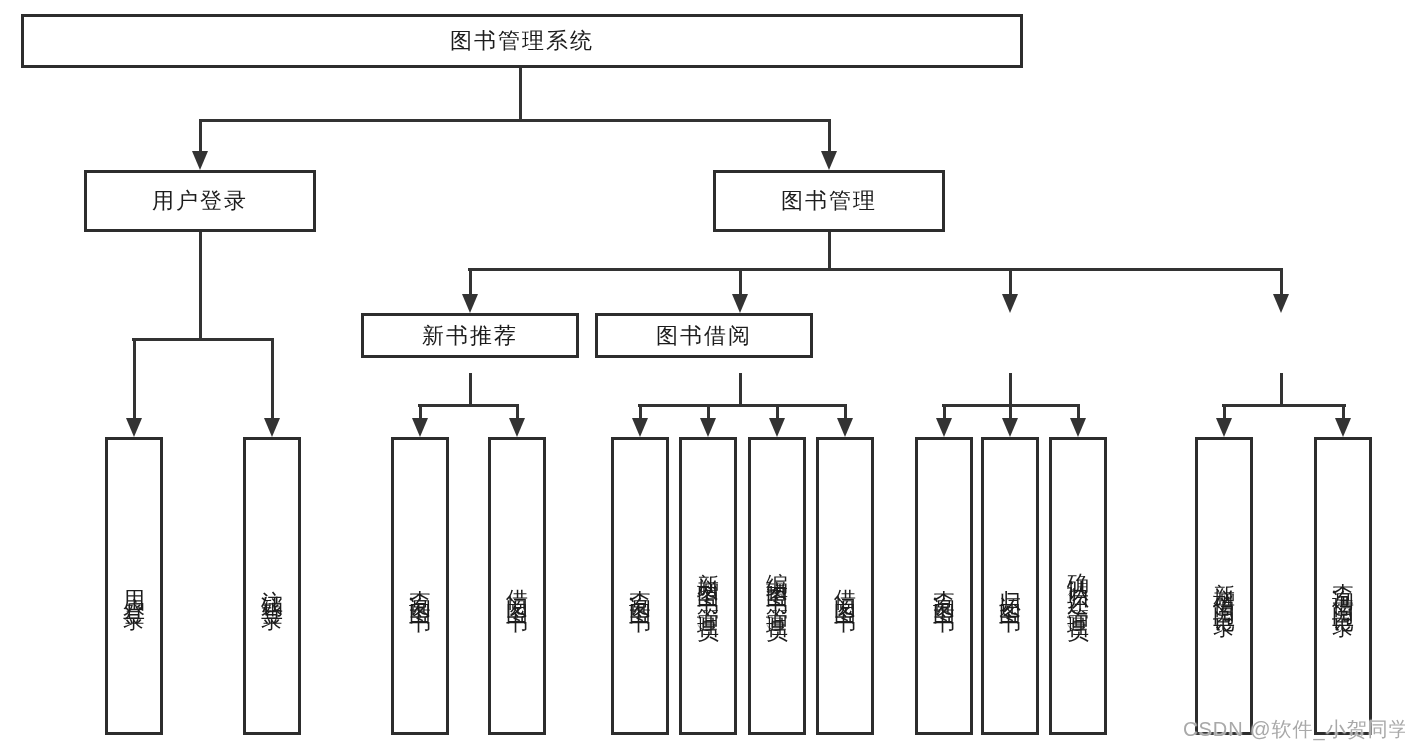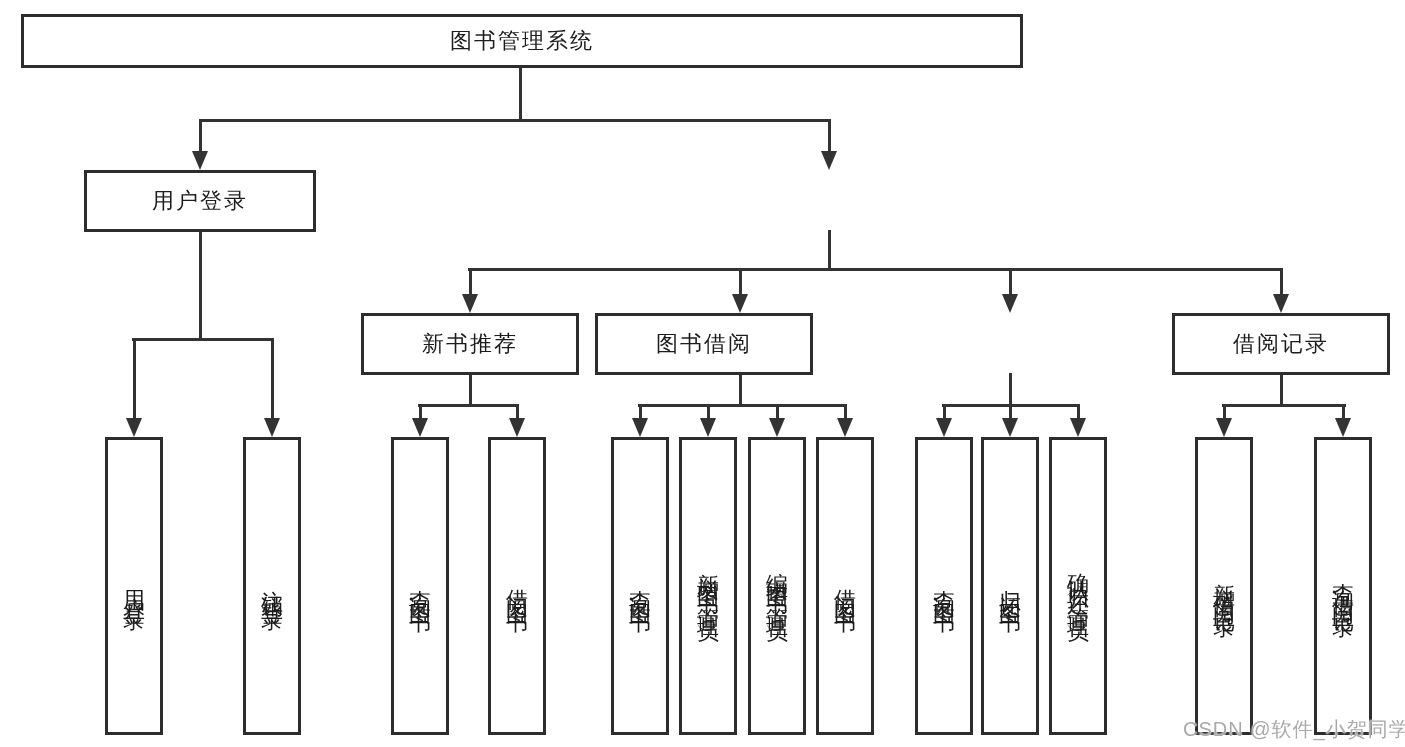--- a/index.html
+++ b/index.html
@@ -14,21 +14,21 @@
   
   .box {
     position:absolute; background:#ffffff; border:3px solid #2d2d2d;
     display:flex; align-items:center; justify-content:center;
     font-size:22px; letter-spacing:2px; color:#1c1c1c;
   }
   .root { left:21px;  top:14px;  width:1002px; height:54px; }
   .l2   { top:170px; width:232px; height:62px; }
   .l2.a { left:84px; }
   .l2.b { left:713px; }
-  .l3   { top:313px; width:218px; height:62px; }
+  .l3   { top:313px; width:218px; height:45px; }
   .leaf { top:437px; width:58px; height:298px; }
   .vt {
     writing-mode:vertical-rl; text-orientation:mixed;
     line-height:1; font-size:22px; letter-spacing:7px;
   }
 
   
   .hln { position:absolute; height:3px; background:#333333; }
   .vln { position:absolute; width:3px;  background:#333333; }
   .arr {
@@ -107,29 +107,29 @@
   <i class="vln" style="left:1342px;top:404px;height:16px"></i>
   <i class="arr" style="left:1343px;top:418px"></i>
 
   <div class="box root">
     <span>图书管理系统</span>
   </div>
 
   <div class="box l2 a">
     <span>用户登录</span>
   </div>
+  <div class="box l2 b">
+    <span>图书管理</span>
+  </div>
 
   <div class="box l3" style="left:361px">
     <span>新书推荐</span>
   </div>
   <div class="box l3" style="left:595px">
     <span>图书借阅</span>
-  </div>
-  <div class="box l3" style="left:1172px">
-    <span>借阅记录</span>
   </div>
 
   <div class="box leaf" style="left:105px">
     <span class="vt">用户登录</span>
   </div>
   <div class="box leaf" style="left:243px">
     <span class="vt">注销登录</span>
   </div>
 
   <div class="box leaf" style="left:391px">

